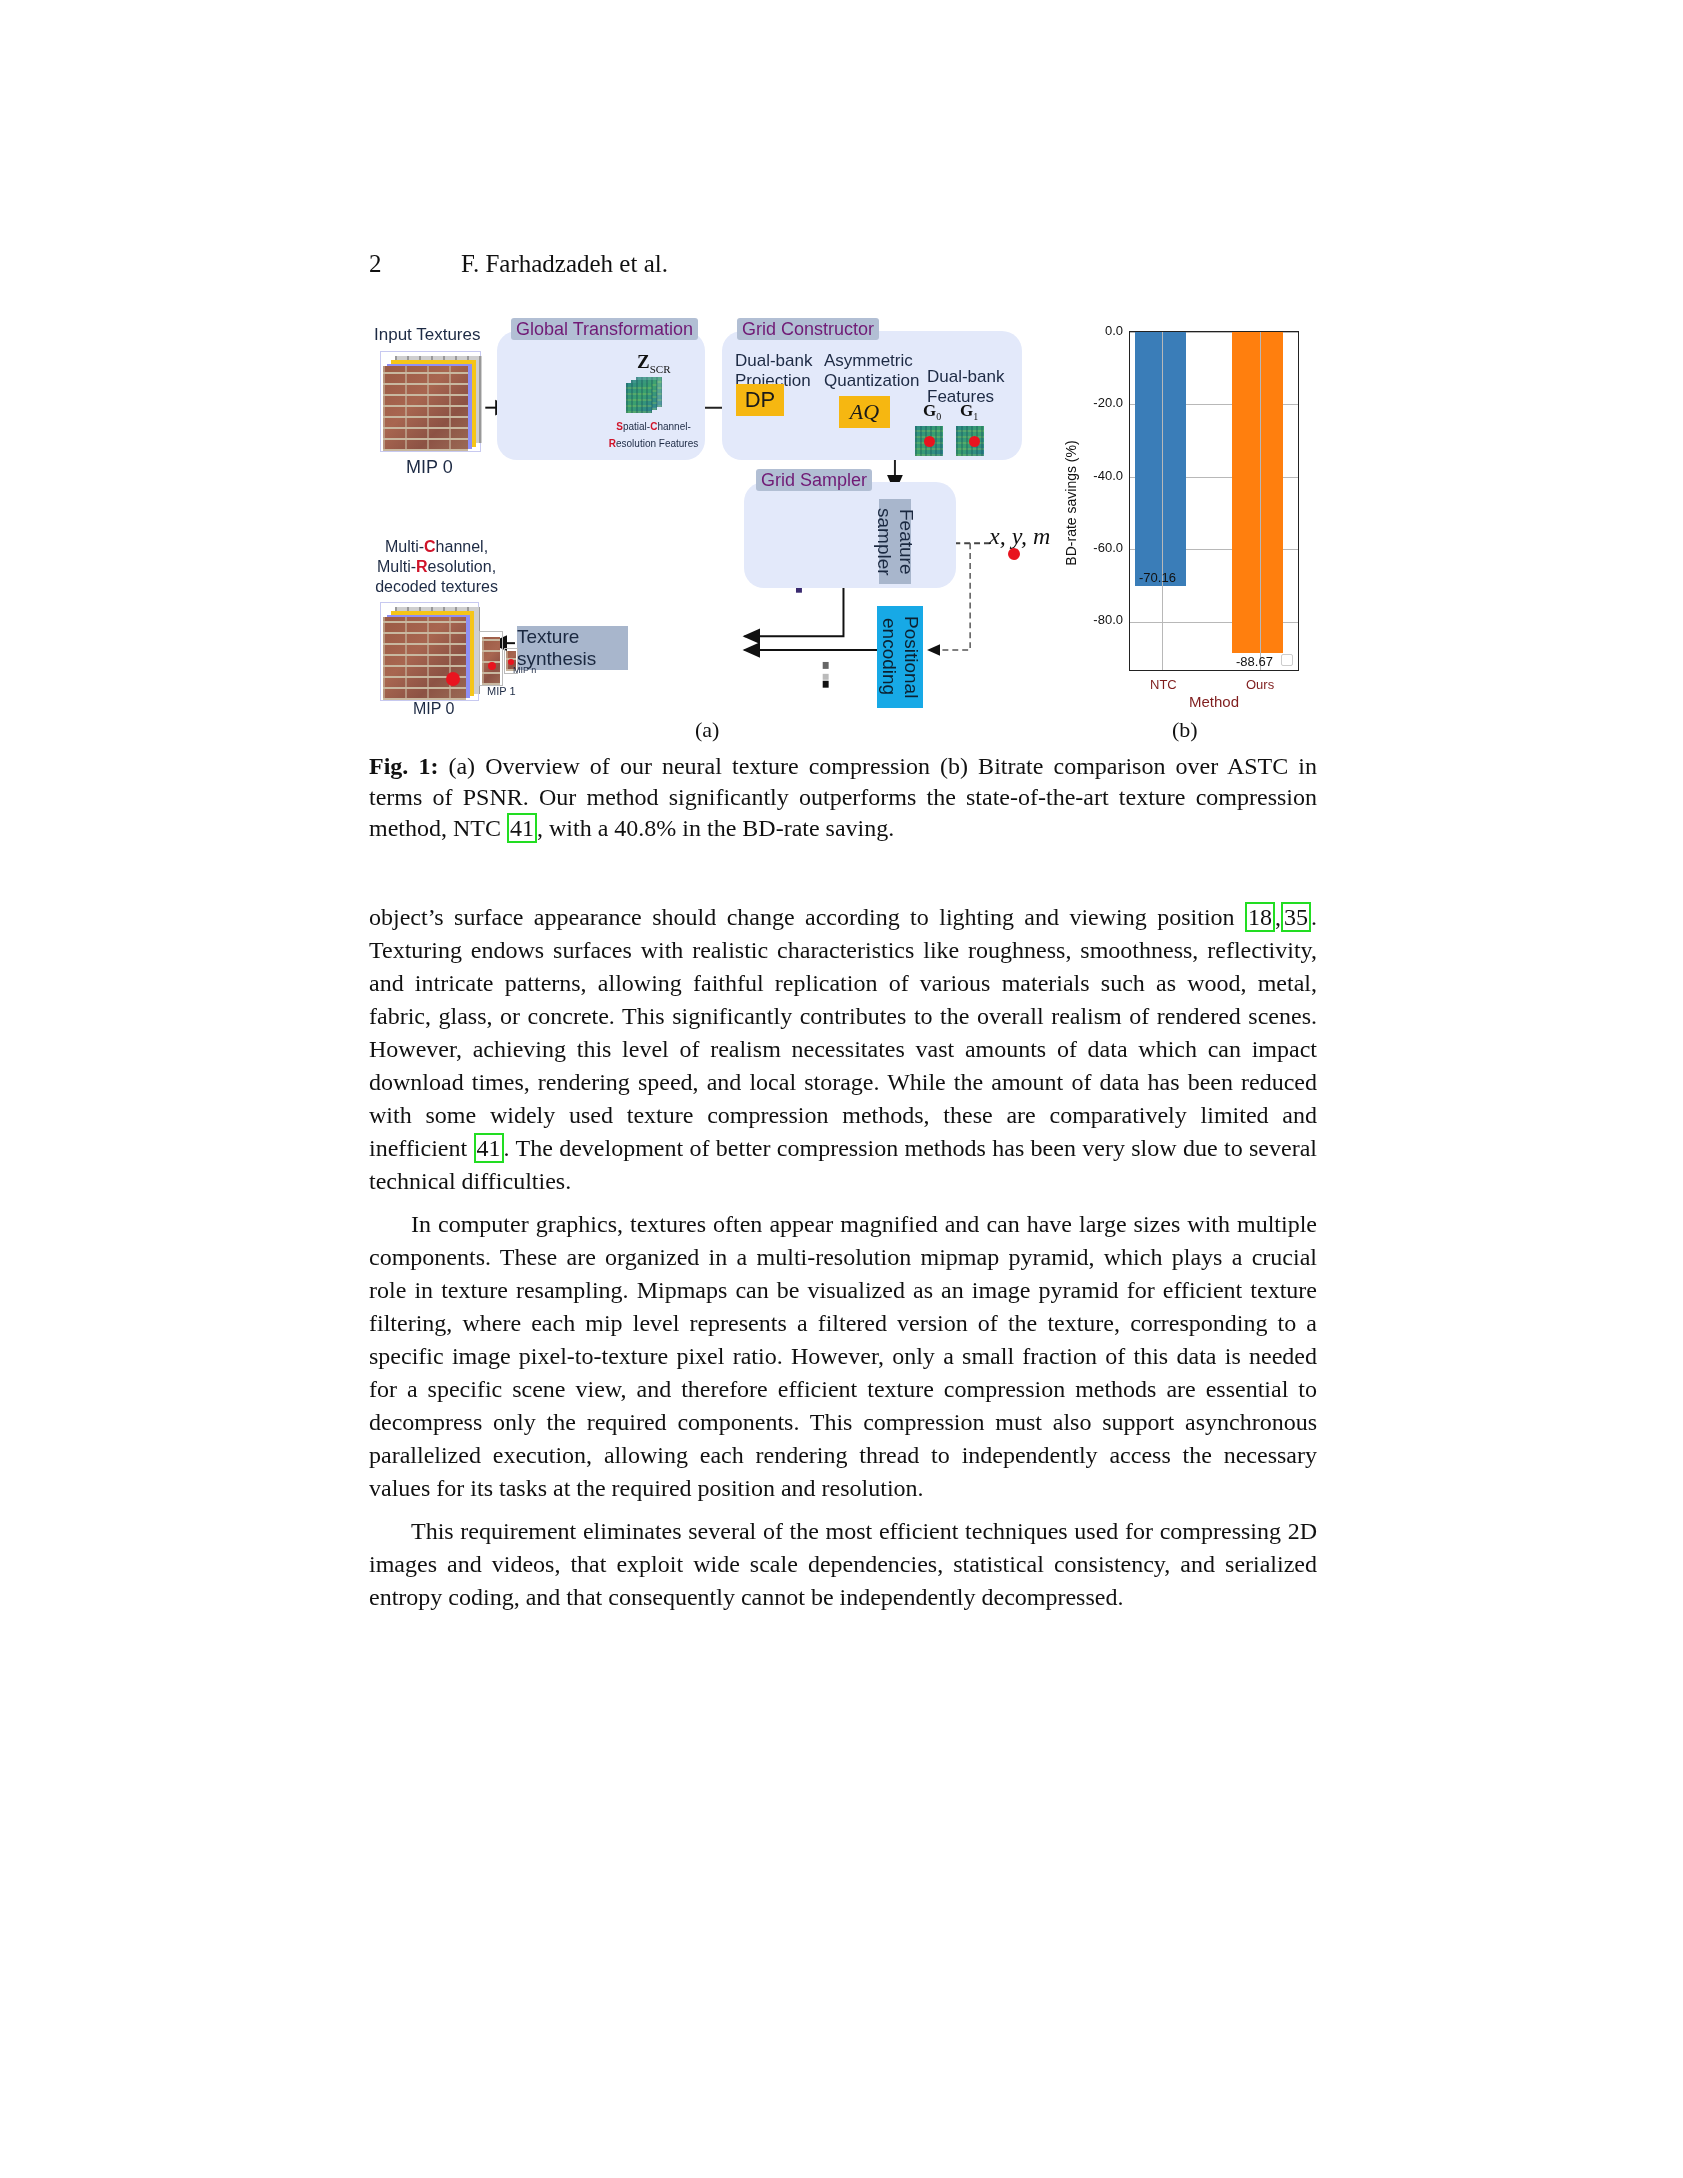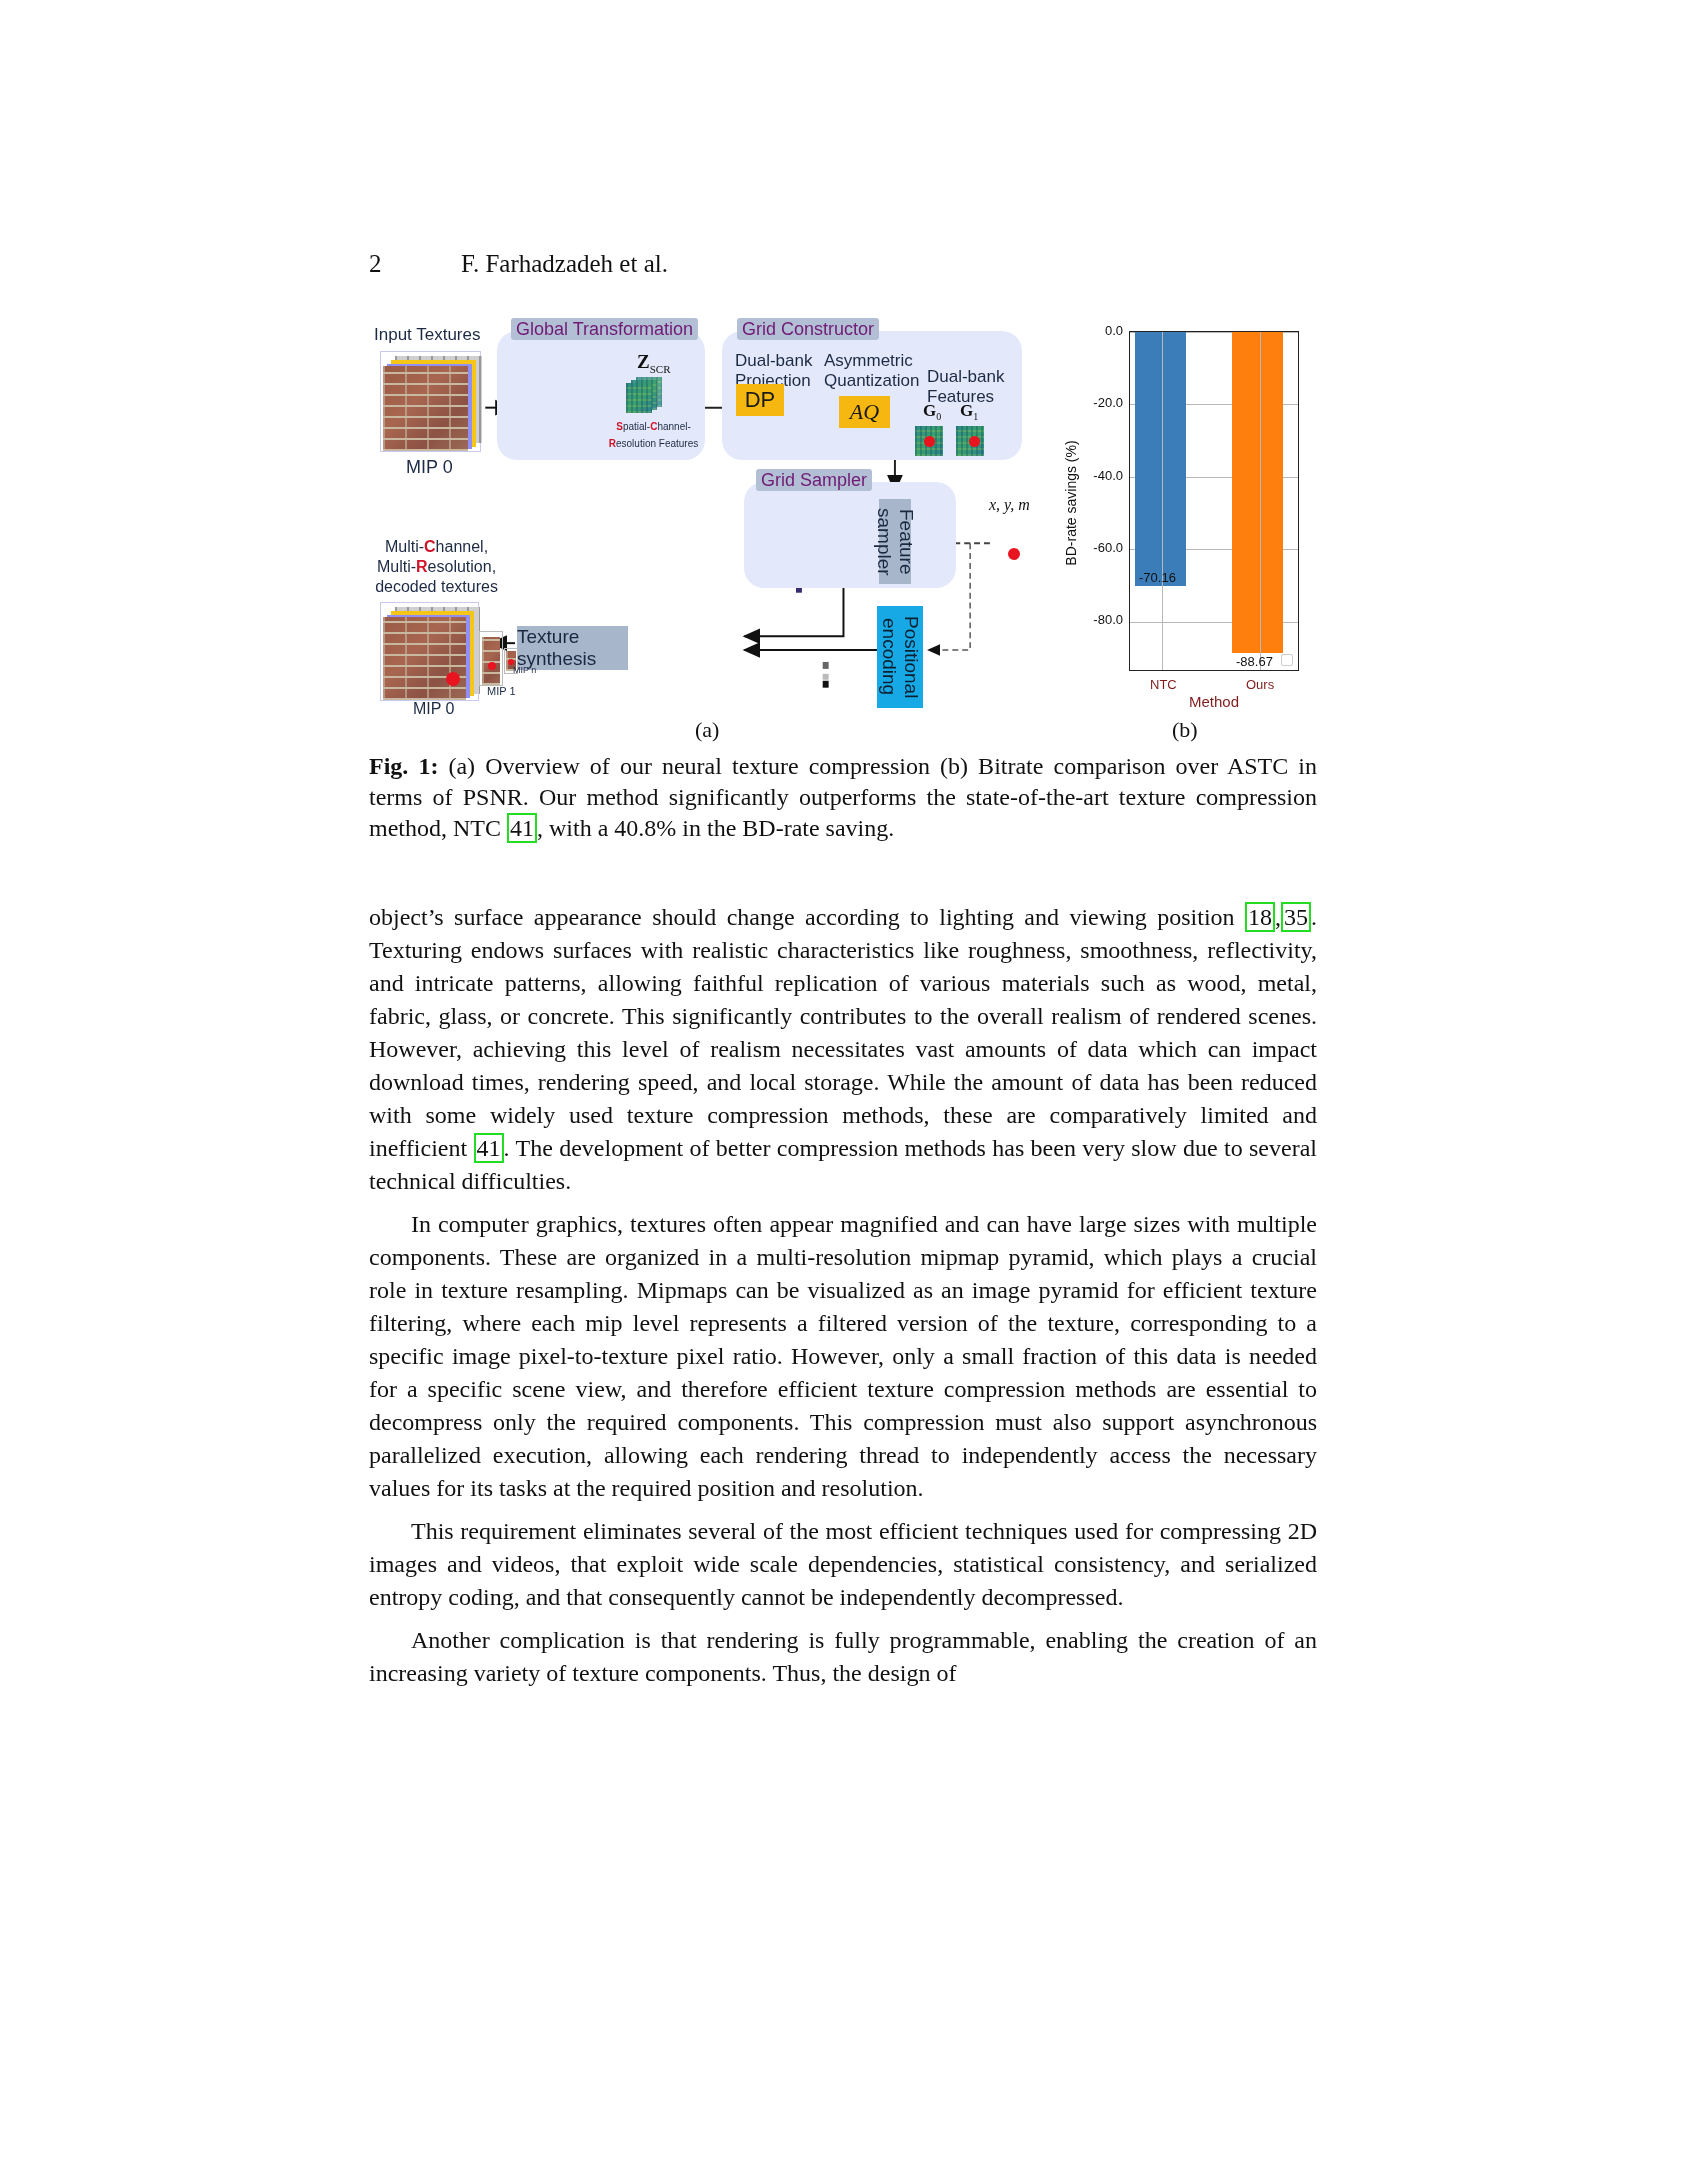--- a/index.html
+++ b/index.html
@@ -138,21 +138,21 @@
       <div class="dot" style="left:9px;top:10px;width:11px;height:11px;"></div>
     </div>
   <div class="feat" style="left:956px;top:426px;width:28px;height:30px;">
       <div class="dot" style="left:13px;top:10px;width:11px;height:11px;"></div>
     </div>
 
   <div class="panelbg" style="left:744px;top:482px;width:212px;height:106px;"></div>
   <div class="tagbox" style="left:756px;top:469px;">Grid Sampler</div>
   <div class="graybox vert" style="left:879px;top:499px;width:32px;height:85px;">Feature sampler</div>
 
-  <div class="abs serif" style="left:989px;top:496px;font-size:16px;font-style:italic;">x, y, m</div>
+  <div class="abs serif" style="left:989px;top:523px;font-size:24px;font-style:italic;">x, y, m</div>
   <div class="dot" style="left:1008px;top:548px;width:12px;height:12px;"></div>
 
   <div class="bluebox vert" style="left:877px;top:606px;width:46px;height:102px;">Positional encoding</div>
 
   <div class="graybox" style="left:517px;top:626px;width:111px;height:44px;">Texture synthesis</div>
 
   <div class="lbl" style="left:368px;top:537px;width:137px;text-align:center;font-size:16px;">
     <span>Multi-</span><b style="color:#d0142a">C</b><span>hannel,</span><br>
     <span>Multi-</span><b style="color:#d0142a">R</b><span>esolution,</span><br>
     <span>decoded textures</span>
@@ -214,15 +214,14 @@
 </div>
 
 <div class="caption serif">
   <b>Fig. 1:</b><span> (a) Overview of our neural texture compression (b) Bitrate comparison over ASTC in terms of PSNR. Our method significantly outperforms the state-of-the-art texture compression method, NTC </span><span class="cite">41</span><span>, with a 40.8% in the BD-rate saving.</span>
 </div>
 
 <div class="body serif" style="top:901px;">
   <p class="noind"><span>object’s surface appearance should change according to lighting and viewing position </span><span class="cite">18</span><span>,</span><span class="cite">35</span><span>. Texturing endows surfaces with realistic characteristics like roughness, smoothness, reflectivity, and intricate patterns, allowing faithful replication of various materials such as wood, metal, fabric, glass, or concrete. This significantly contributes to the overall realism of rendered scenes. However, achieving this level of realism necessitates vast amounts of data which can impact download times, rendering speed, and local storage. While the amount of data has been reduced with some widely used texture compression methods, these are comparatively limited and inefficient </span><span class="cite">41</span><span>. The development of better compression methods has been very slow due to several technical difficulties.</span></p>
   <p class="ind">In computer graphics, textures often appear magnified and can have large sizes with multiple components. These are organized in a multi-resolution mipmap pyramid, which plays a crucial role in texture resampling. Mipmaps can be visualized as an image pyramid for efficient texture filtering, where each mip level represents a filtered version of the texture, corresponding to a specific image pixel-to-texture pixel ratio. However, only a small fraction of this data is needed for a specific scene view, and therefore efficient texture compression methods are essential to decompress only the required components. This compression must also support asynchronous parallelized execution, allowing each rendering thread to independently access the necessary values for its tasks at the required position and resolution.</p>
   <p class="ind">This requirement eliminates several of the most efficient techniques used for compressing 2D images and videos, that exploit wide scale dependencies, statistical consistency, and serialized entropy coding, and that consequently cannot be independently decompressed.</p>
-  <p class="ind">Another complication is that rendering is fully programmable, enabling the creation of an increasing variety of texture components. Thus, the design of</p>
 </div>
 
 
 </body></html>

